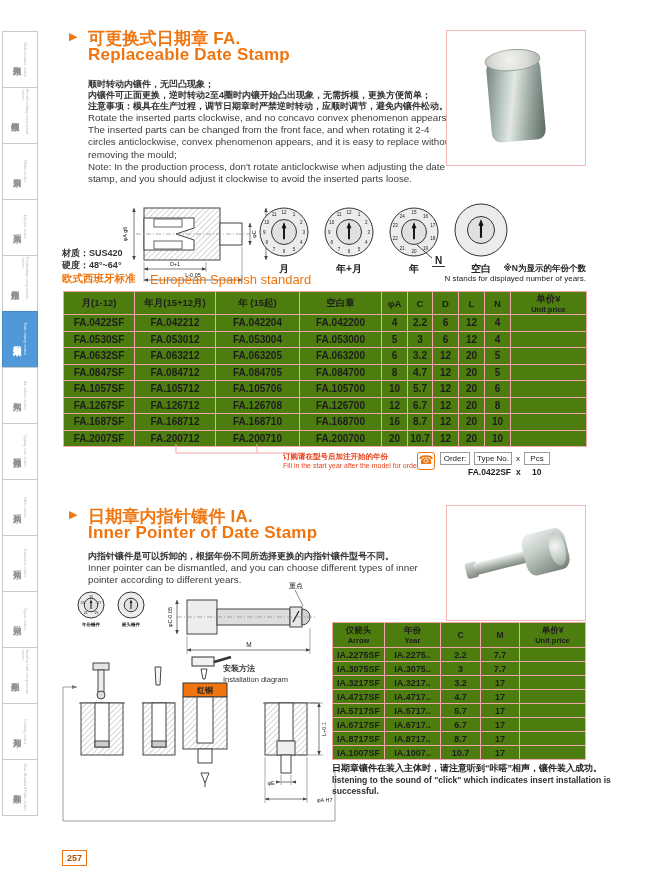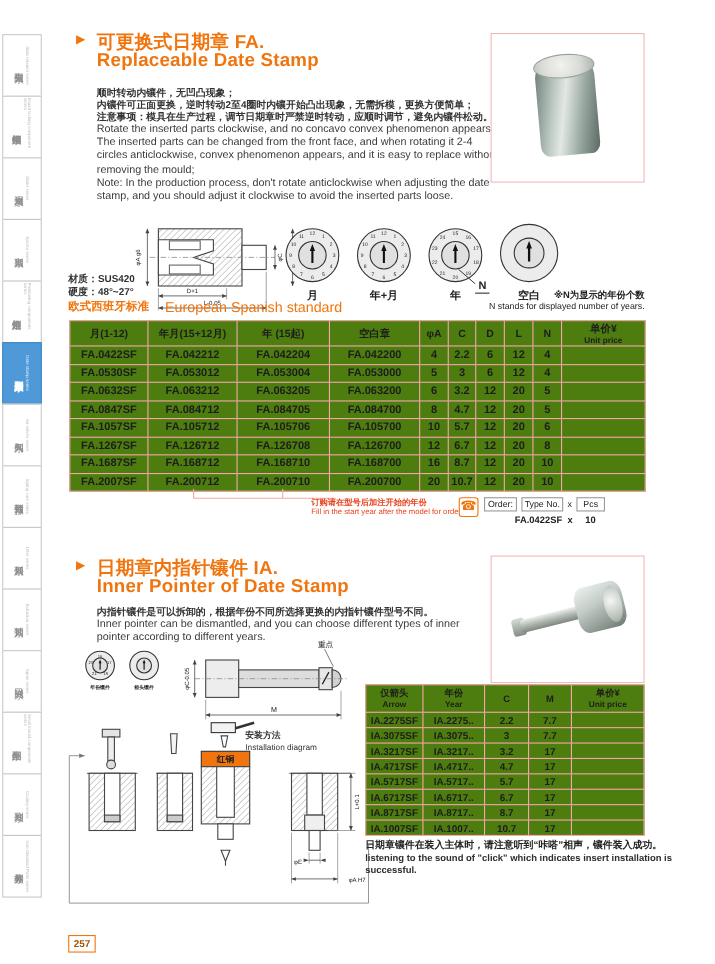--- a/index.html
+++ b/index.html
@@ -255,21 +255,21 @@
         <div class="dial-label">空白</div>
       </div>
     </div>
 
   <svg class="abs" style="left:414px;top:243px" width="22" height="18" viewBox="0 0 22 18">
     <line x1="3" y1="2" x2="18" y2="15" stroke="#333" stroke-width="0.9"></line>
   </svg>
   <span class="abs" style="left:432px;top:255px;font-size:10px;font-weight:700;border-bottom:1px solid #333;padding:0 3px">N</span>
 
   <div class="abs small-cn" style="left:62px;top:247px">材质：SUS420</div>
-  <div class="abs small-cn" style="left:62px;top:259px">硬度：48°~27°</div>
+  <div class="abs small-cn" style="left:62px;top:259px">硬度：48°~64°</div>
   <div class="abs std-cn" style="left:62px;top:272px">欧式西班牙标准</div>
   <div class="abs std-en" style="left:150px;top:272px">European Spanish standard</div>
 
   <div class="abs nnote-cn" style="right:64px;top:263px">※N为显示的年份个数</div>
   <div class="abs nnote-en" style="right:64px;top:274px">N stands for displayed number of years.</div>
 
   <div class="abs" id="table1" style="left:63px;top:291px">
       <table class="ptable">
         <colgroup>
           <col style="width: 71px;">

